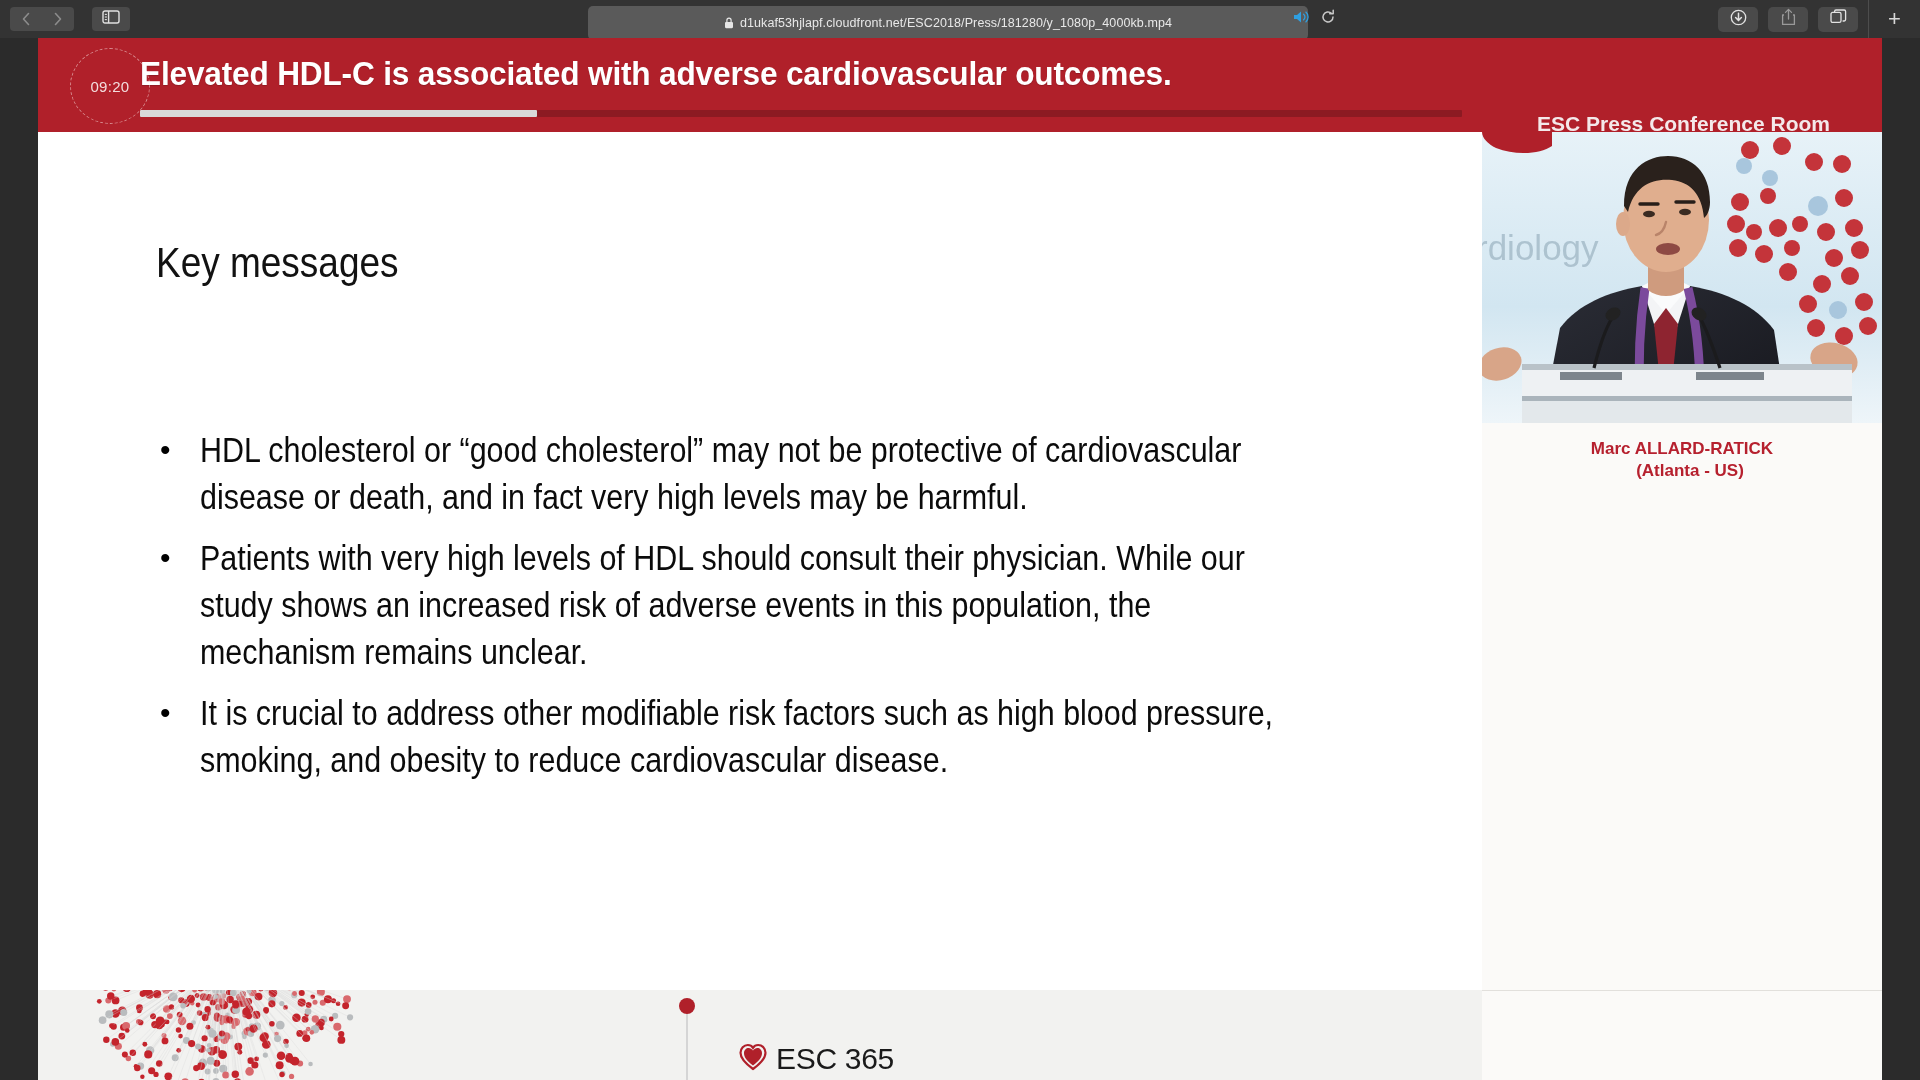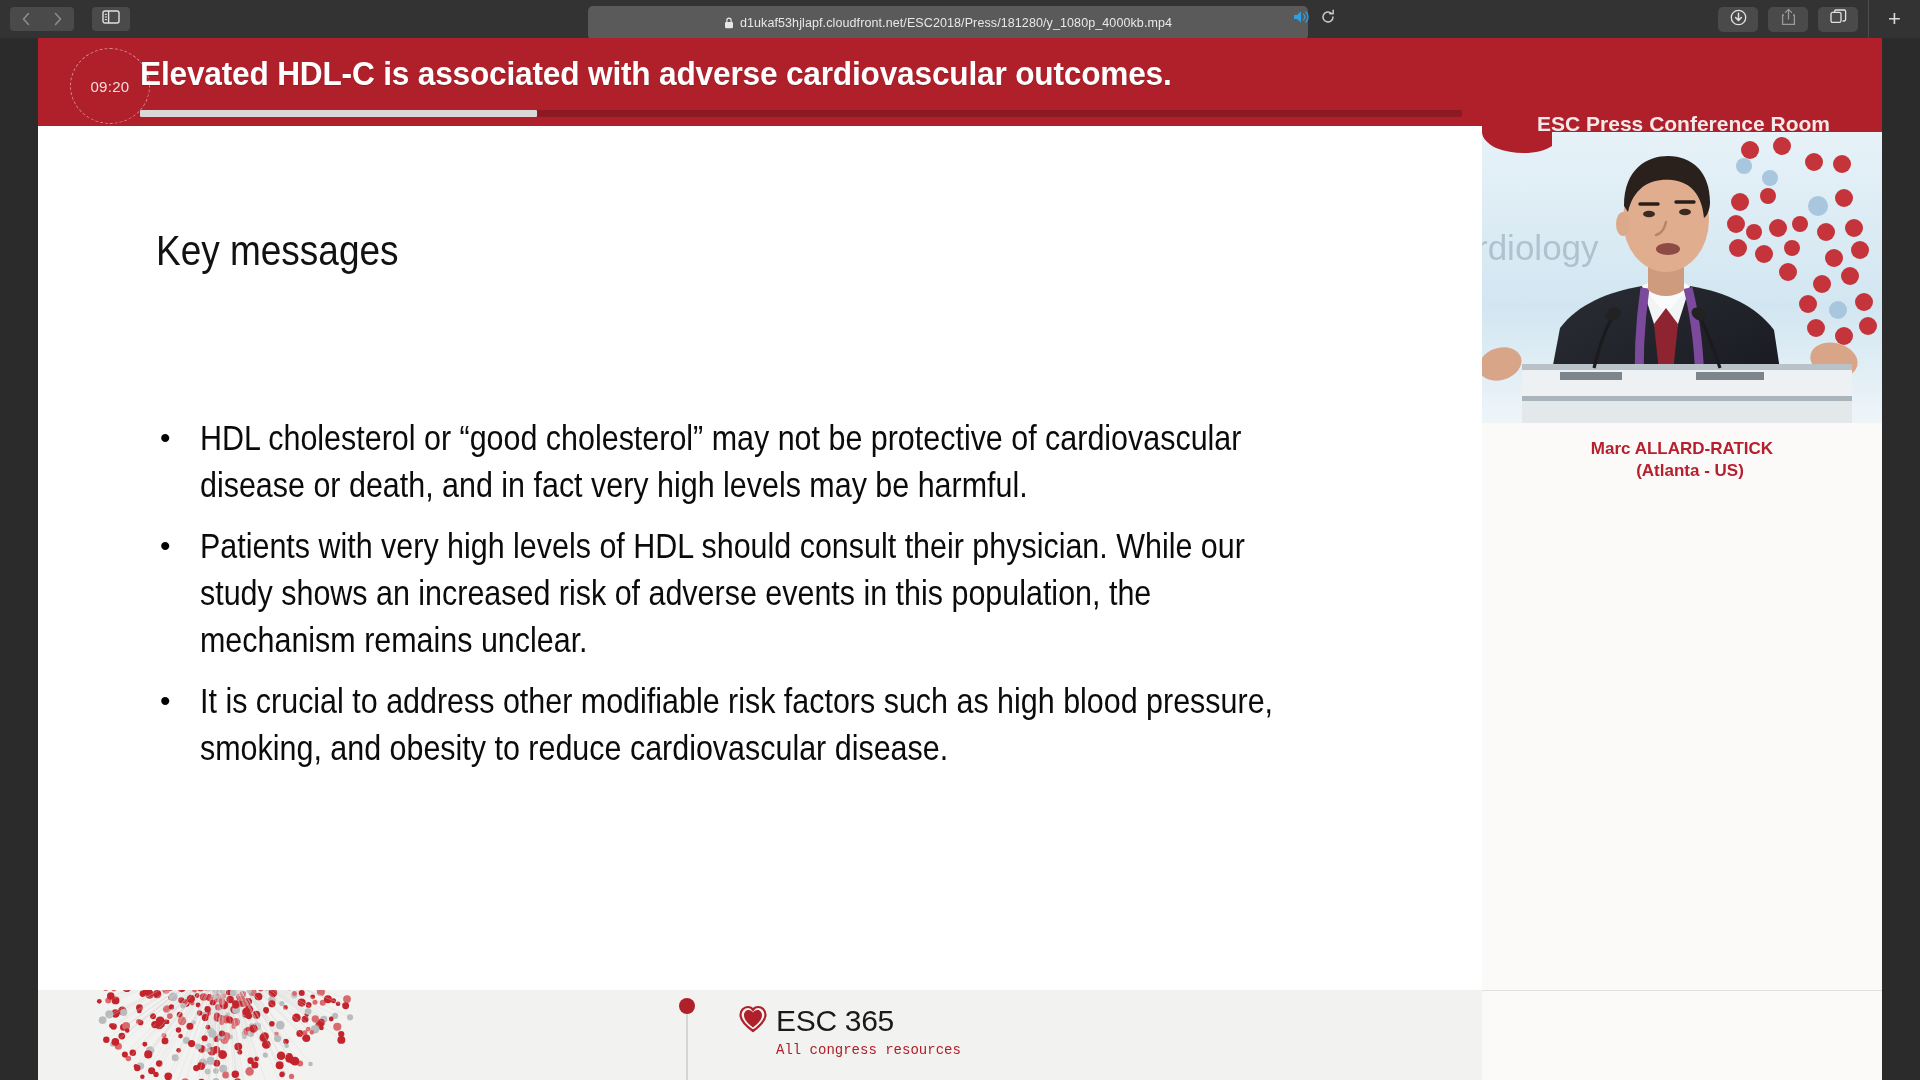--- a/index.html
+++ b/index.html
@@ -150,21 +150,21 @@
     right: 52px; top: 74px;
     color: #f4e9ea;
     font-size: 21px;
     font-weight: 700;
     white-space: nowrap;
   }
 
   
   .slide-body {
     position: absolute;
-    left: 0; top: 88px;
+    left: 0; top: 100px;
     width: 1444px; height: 858px;
     background: #ffffff;
   }
   .key-heading {
     position: absolute;
     left: 118px; top: 100px;
     font-size: 43px;
     font-weight: 300;
     color: #121212;
     font-family: "Liberation Sans Narrow", "Liberation Sans", sans-serif;
@@ -297,21 +297,21 @@
     left: -7px; top: -6px;
     width: 16px; height: 16px;
     border-radius: 50%;
     background: #b0202a;
   }
   .esc365-block {
     position: absolute;
     left: 700px; top: 14px;
   }
   .esc365-top {
-    display: flex; align-items: center; gap: 8px;
+    display: flex; align-items: center; gap: 8px; margin-top: 38px;
   }
   .esc365-label {
     font-size: 30px;
     color: #1a1a1a;
     font-weight: 400;
     letter-spacing: -.3px;
   }
   .esc365-sub {
     margin-top: 4px;
     margin-left: 38px;

